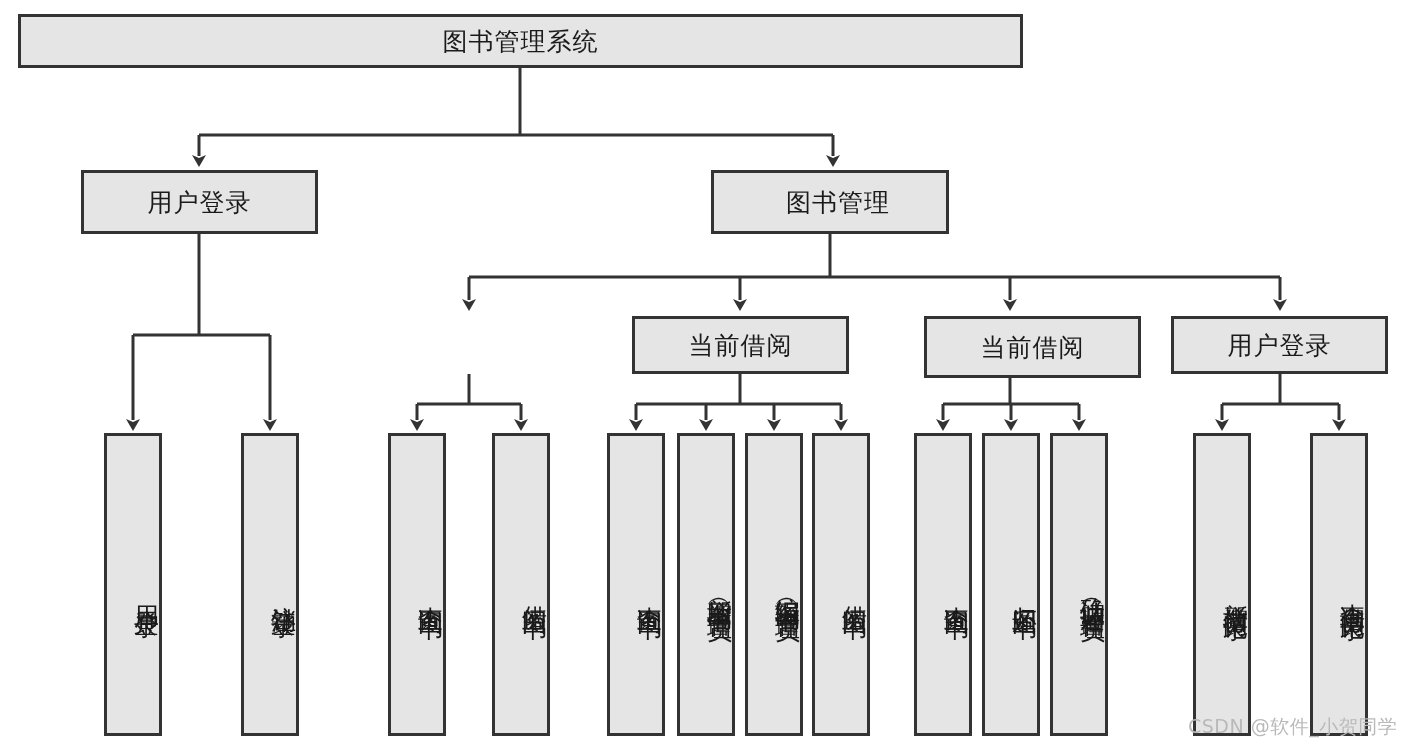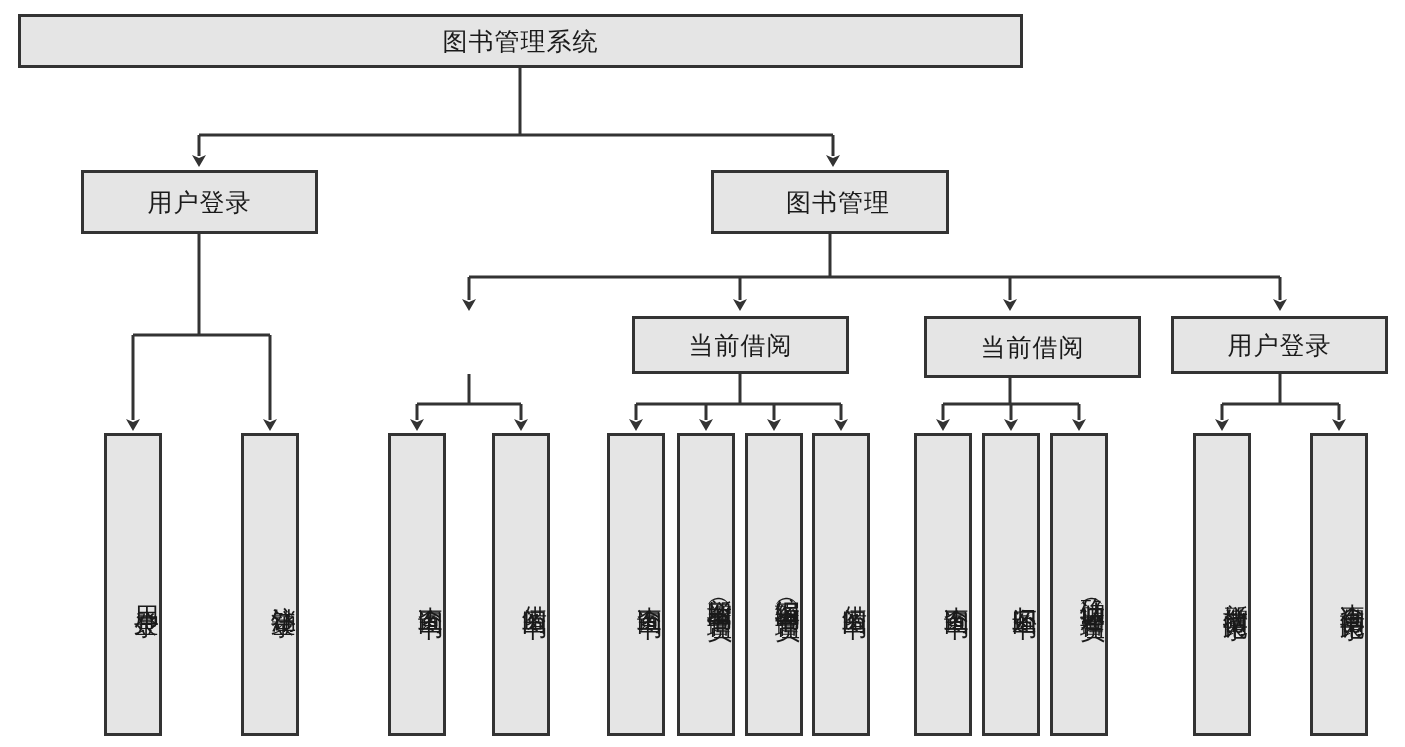--- a/index.html
+++ b/index.html
@@ -151,14 +151,15 @@
   <div class="node node-v" style="left:914px; top:433px; width:58px; height:303px;">查询图书</div>
 
   <div class="node node-v" style="left:982px; top:433px; width:58px; height:303px;">归还图书</div>
 
   <div class="node node-v" style="left:1050px; top:433px; width:58px; height:303px;">确认归还（管理员）</div>
 
   <div class="node node-v" style="left:1193px; top:433px; width:58px; height:303px;">新增借阅记录</div>
 
   <div class="node node-v" style="left:1310px; top:433px; width:58px; height:303px;">查询借阅记录</div>
 
+  <div class="watermark">CSDN @软件_小贺同学</div>
 
 </div>
 
 </body></html>

